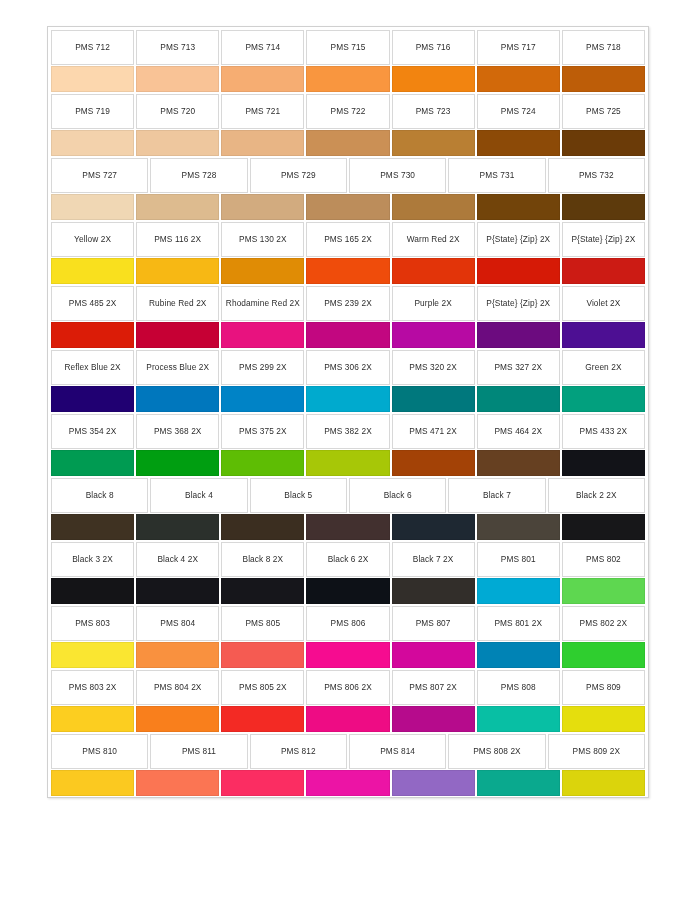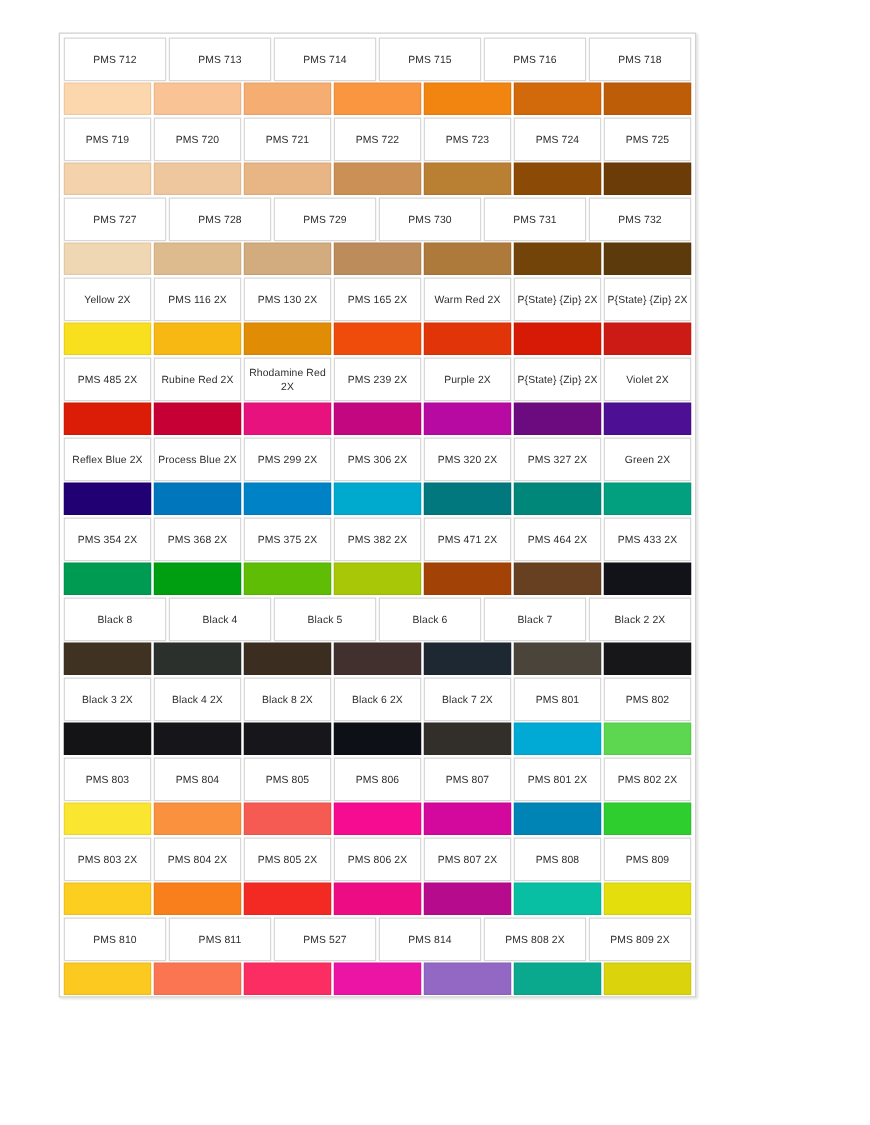--- a/index.html
+++ b/index.html
@@ -17,21 +17,21 @@
     position: relative;
     width: 696px;
     height: 900px;
     background: #ffffff;
     box-sizing: border-box;
   }
   #sheet {
     position: absolute;
     left: 47px;
     top: 26px;
-    width: 510px;
+    width: 602px;
     height: 772px;
     background: #ffffff;
     border: 1px solid #d0d0d0;
     box-shadow: 1px 1px 2px rgba(0,0,0,0.12);
     box-sizing: border-box;
     padding: 2px 2px 2px 2px;
   }
   #grid {
     display: flex;
     flex-direction: column;
@@ -89,20 +89,23 @@
           <div class="cell">
             <span class="label-text">PMS 714</span>
           </div>
           <div class="cell">
             <span class="label-text">PMS 715</span>
           </div>
           <div class="cell">
             <span class="label-text">PMS 716</span>
           </div>
           <div class="cell">
+            <span class="label-text">PMS 717</span>
+          </div>
+          <div class="cell">
             <span class="label-text">PMS 718</span>
           </div>
         </div>
         <div class="band swatch-band">
           <div class="cell" style="background: rgb(252, 215, 174);"></div>
           <div class="cell" style="background: rgb(249, 195, 150);"></div>
           <div class="cell" style="background: rgb(246, 173, 114);"></div>
           <div class="cell" style="background: rgb(249, 150, 63);"></div>
           <div class="cell" style="background: rgb(242, 132, 16);"></div>
           <div class="cell" style="background: rgb(210, 105, 10);"></div>
@@ -423,21 +426,21 @@
           <div class="cell" style="background: rgb(229, 222, 13);"></div>
         </div>
         <div class="band label-band">
           <div class="cell">
             <span class="label-text">PMS 810</span>
           </div>
           <div class="cell">
             <span class="label-text">PMS 811</span>
           </div>
           <div class="cell">
-            <span class="label-text">PMS 527</span>
+            <span class="label-text">PMS 812</span>
           </div>
           <div class="cell">
             <span class="label-text">PMS 814</span>
           </div>
           <div class="cell">
             <span class="label-text">PMS 808 2X</span>
           </div>
           <div class="cell">
             <span class="label-text">PMS 809 2X</span>
           </div>

